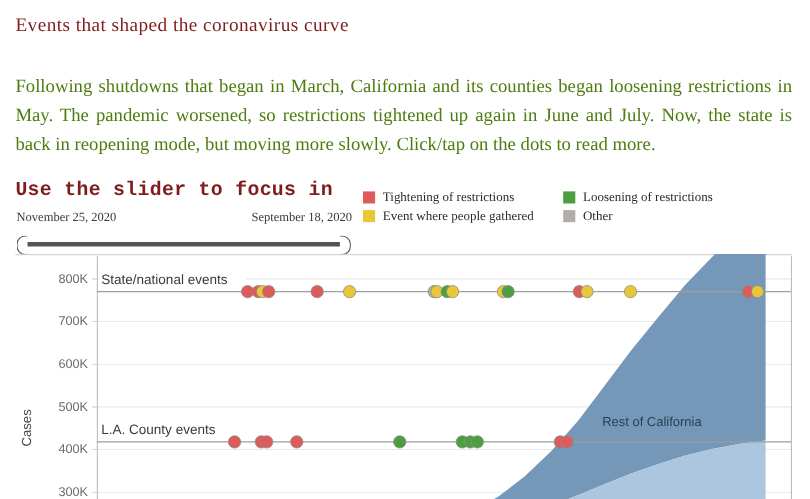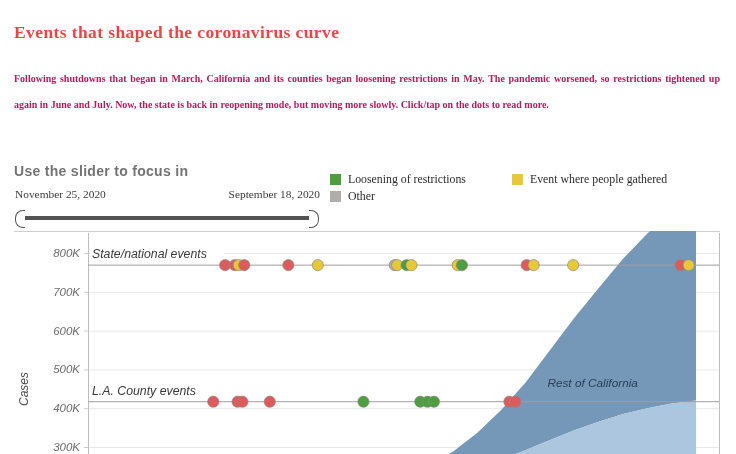--- a/index.html
+++ b/index.html
@@ -14,53 +14,52 @@
     overflow: hidden;
     font-family: "Liberation Sans", sans-serif;
     color: #222222;
     position: relative;
   }
 
   
   #headline {
     position: absolute;
     left: 14px;
-    top: 22px;
+    top: 12px;
     font-family: "Liberation Serif", serif;
-    font-weight: bold;
+    font-weight: normal;
     font-size: 17.5px;
     letter-spacing: 0.4px;
-    color: #ef4444;
+    color: #7f1d1d;
   }
   #standfirst {
     position: absolute;
     left: 14px;
     top: 66px;
     width: 706px;
     font-family: "Liberation Serif", serif;
-    font-size: 10px;
+    font-size: 17px;
     line-height: 26px;
-    color: #be185d;
+    color: #4d7c0f;
     text-align: justify;
     text-align-last: left;
-    font-weight: bold;
   }
 
   
   #slider-block {
     position: absolute;
     left: 14px;
     top: 163px;
     width: 306px;
   }
   .ctl-title {
-    font-family: Liberation Sans, sans-serif;
+    font-family: Liberation Mono, monospace;
     font-weight: bold;
-    font-size: 14px;
-    color: #737373;
+    font-size: 18px;
+    color: #7f1d1d;
     letter-spacing: 0.3px;
   }
   #slider-dates {
     position: relative;
     height: 18px;
     margin-top: 9px;
     font-family: "Liberation Serif", serif;
     font-size: 11.4px;
     color: #3a3a3a;
   }
@@ -131,21 +130,20 @@
     white-space: nowrap;
   }
 
   
   #chart-wrap {
     position: absolute;
     left: 0;
     top: 231px;
     width: 736px;
     height: 223px;
-    font-style: italic;
   }
   #chart-top-rule {
     position: absolute;
     left: 14px;
     top: 0;
     width: 706px;
     height: 1px;
     background: #cfcfcf;
   }
   #chart-svg {
@@ -196,20 +194,24 @@
 
   <div id="slider-track-wrap">
     <div id="slider-track"></div>
     <div id="slider-handle-left" class="slider-handle"></div>
     <div id="slider-handle-right" class="slider-handle"></div>
   </div>
 </div>
 
 <div id="legend-block">
   <div id="legend-grid">
+      <div class="legend-item">
+        <span class="legend-swatch" style="background: rgb(222, 91, 91);"></span>
+        <span class="legend-label">Tightening of restrictions</span>
+      </div>
       <div class="legend-item">
         <span class="legend-swatch" style="background: rgb(77, 158, 63);"></span>
         <span class="legend-label">Loosening of restrictions</span>
       </div>
       <div class="legend-item">
         <span class="legend-swatch" style="background: rgb(232, 199, 56);"></span>
         <span class="legend-label">Event where people gathered</span>
       </div>
       <div class="legend-item">
         <span class="legend-swatch" style="background: rgb(179, 173, 170);"></span>

